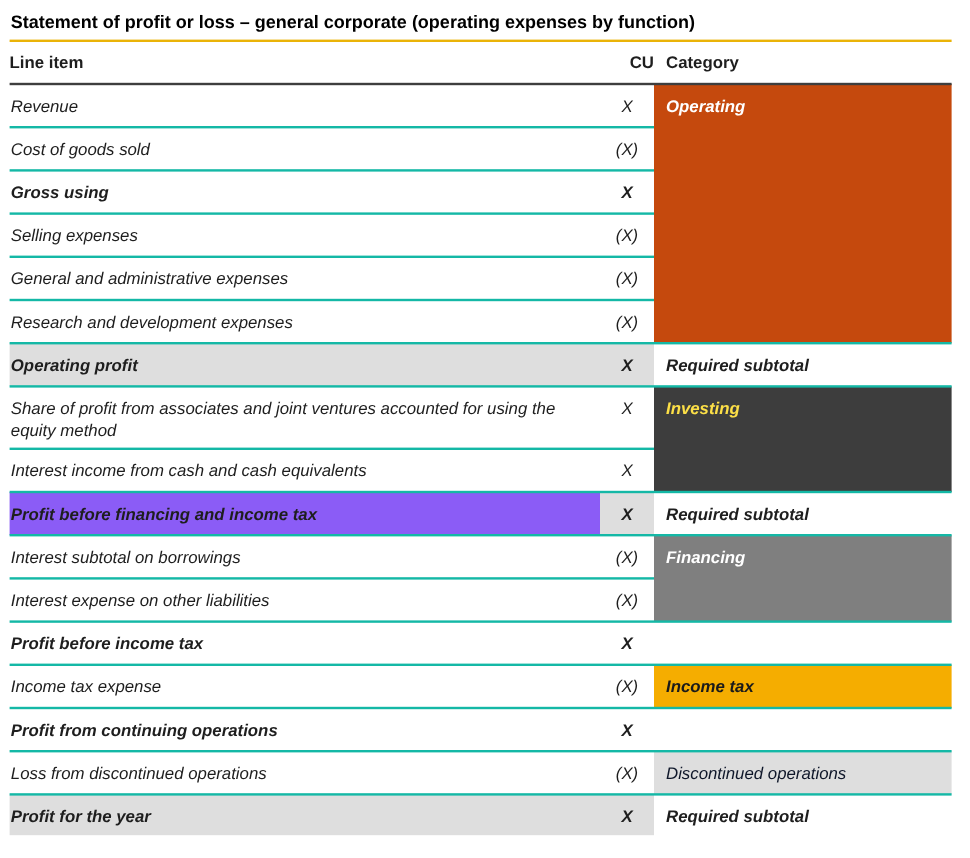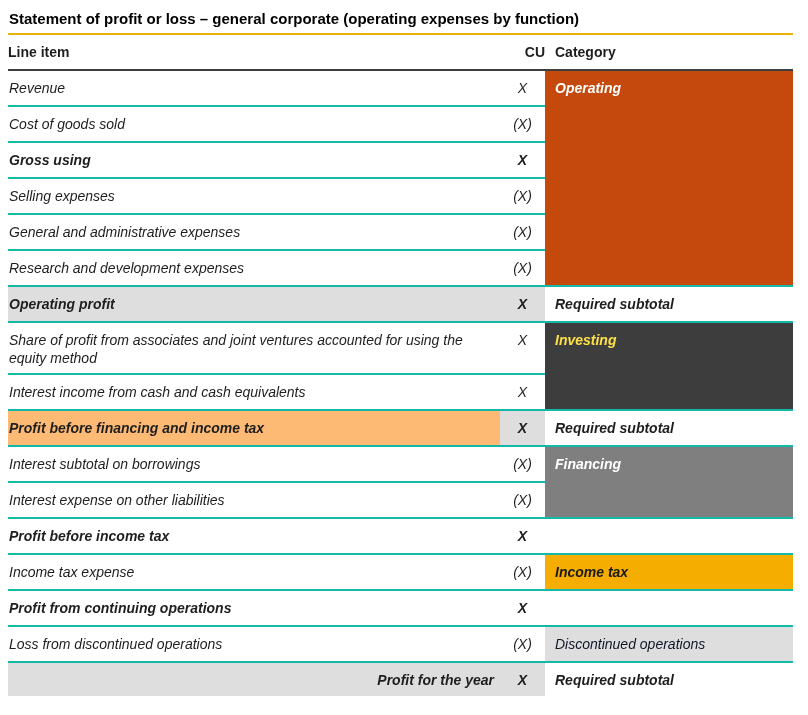--- a/index.html
+++ b/index.html
@@ -139,21 +139,21 @@
           <span>Investing</span>
         </td>
       </tr>
 
       <tr>
         <td class="item">Interest income from cash and cash equivalents</td>
         <td class="cu">X</td>
       </tr>
 
       <tr class="bold">
-        <td class="item" style="background-color: #fdba74;">Profit before financing and income tax</td>
+        <td class="item" style="background-color: #8b5cf6;">Profit before financing and income tax</td>
         <td class="cu" style="background-color: rgb(222, 222, 222);">X</td>
         <td class="cat subtotal">Required subtotal</td>
       </tr>
 
       <tr>
         <td class="item">Interest subtotal on borrowings</td>
         <td class="cu">(X)</td>
         <td class="cat block" rowspan="2" style="background-color: rgb(127, 127, 127); color: rgb(255, 255, 255);">
           <span>Financing</span>
         </td>
@@ -186,20 +186,20 @@
 
       <tr>
         <td class="item">Loss from discontinued operations</td>
         <td class="cu">(X)</td>
         <td class="cat plain-block" style="background-color: rgb(222, 222, 222); color: #0f172a;">
           <span>Discontinued operations</span>
         </td>
       </tr>
 
       <tr class="bold last">
-        <td class="item" style="background-color: rgb(222, 222, 222); text-align: right;">Profit for the year</td>
+        <td class="item" style="background-color: rgb(222, 222, 222);">Profit for the year</td>
         <td class="cu" style="background-color: rgb(222, 222, 222);">X</td>
         <td class="cat subtotal">Required subtotal</td>
       </tr>
 
     </tbody>
   </table>
 </div>
 
 </body></html>

